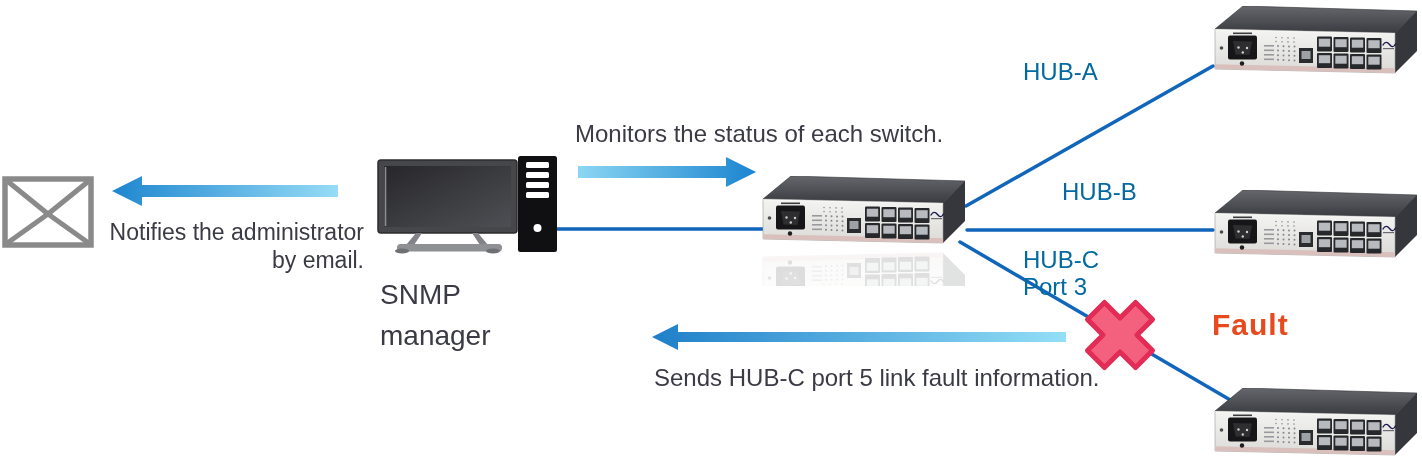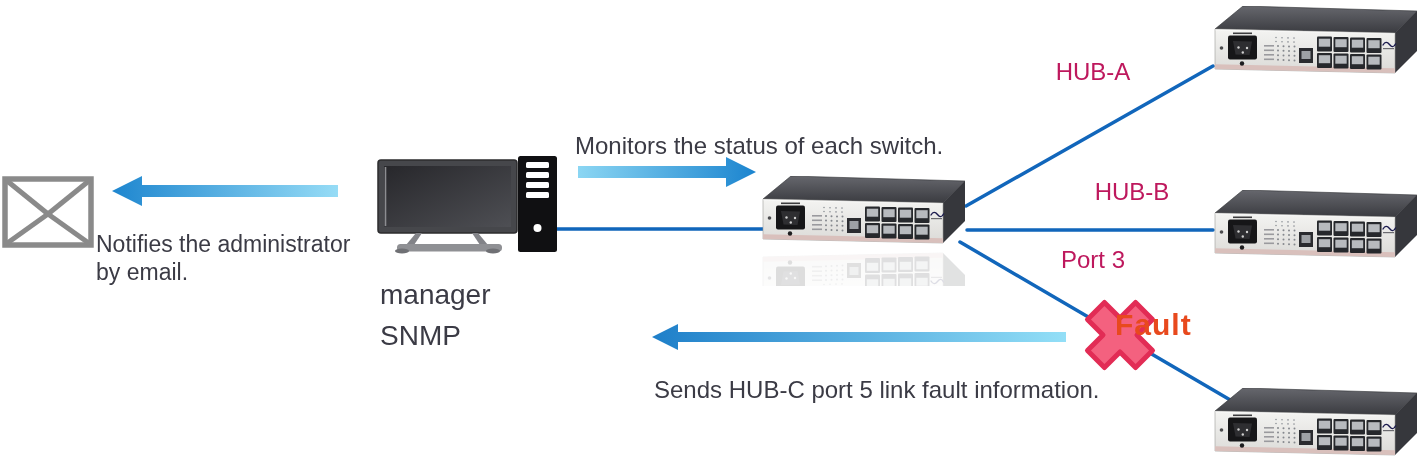--- a/index.html
+++ b/index.html
@@ -2,24 +2,24 @@
 <html><head>
 <meta charset="utf-8">
 <style>
   html,body{margin:0;padding:0;background:#ffffff;}
   .canvas{
     position:relative;width:1422px;height:460px;background:#ffffff;overflow:hidden;
     font-family:"Liberation Sans",sans-serif;color:#3b3b45;
   }
   .abs{position:absolute;}
   svg{display:block;}
-  .note{font-size:24px;line-height:28px;color:#3b3b45;white-space:nowrap;margin-top:12px;}
-  .note-center{text-align:left;white-space:normal;}
+  .note{font-size:24px;line-height:28px;color:#3b3b45;white-space:nowrap;}
+  .note-center{text-align:right;white-space:normal;}
   .snmp-label{font-size:28px;line-height:41px;color:#3b3b45;}
-  .hub-label{width:140px;text-align:center;font-size:24px;line-height:27px;color:#be185d;}
+  .hub-label{width:140px;text-align:left;font-size:24px;line-height:27px;color:#0369a1;}
   .fault-label{font-size:30px;font-weight:bold;color:#e8491d;letter-spacing:1px;}
   .z0{z-index:0;} .z2{z-index:2;} .z3{z-index:3;}
 </style>
 </head>
 <body>
 
 <div class="canvas">
 
   <svg width="0" height="0" style="position:absolute" aria-hidden="true">
     <defs>
@@ -163,22 +163,22 @@
     <g fill="#ffffff">
       <rect x="150" y="10" width="23" height="6" rx="1.5"></rect>
       <rect x="150" y="20" width="23" height="6" rx="1.5"></rect>
       <rect x="150" y="30" width="23" height="6" rx="1.5"></rect>
       <rect x="150" y="40" width="23" height="6" rx="1.5"></rect>
       <circle cx="161.5" cy="76" r="4"></circle>
     </g>
   </svg>
 
   <div class="abs z2 snmp-label" style="left:380px;top:274px">
+    <div>SNMP</div>
     <div>manager</div>
-    <div>SNMP</div>
   </div>
 
   <div class="abs z2 note" style="left:575px;top:120px">Monitors the status of each switch.</div>
   <svg class="abs z2" style="left:578px;top:157px" width="178" height="30" viewBox="0 0 178 30">
     <polygon points="178,15 148,0 148,9 0,9 0,21 148,21 148,30" fill="url(#lgR)"></polygon>
   </svg>
 
   <svg class="abs z2" style="left:751px;top:176px" width="220" height="110" viewBox="0 0 220 110">
     <use href="#switch-gfx" width="220" height="74" transform="translate(0,144) scale(1,-1)" opacity="0.14"></use>
     <use href="#switch-gfx" width="220" height="74"></use>
@@ -194,26 +194,27 @@
     <use href="#switch-gfx" width="220" height="74"></use>
   </svg>
 
   <div class="abs z2 hub-label" style="left:1023px;top:58px">
     <div>HUB-A</div>
   </div>
   <div class="abs z2 hub-label" style="left:1062px;top:178px">
     <div>HUB-B</div>
   </div>
   <div class="abs z2 hub-label" style="left:1023px;top:246px">
+    <div>HUB-C</div>
     <div>Port 3</div>
   </div>
 
   <svg class="abs z2" style="left:652px;top:324px" width="414" height="26" viewBox="0 0 414 26">
     <polygon points="0,13 26,0 26,8 414,8 414,18 26,18 26,26" fill="url(#lgB)"></polygon>
   </svg>
   <div class="abs z2 note" style="left:654px;top:364px">Sends HUB-C port 5 link fault information.</div>
 
   <svg class="abs z3" style="left:1080px;top:295px" width="80" height="80" viewBox="0 0 80 80">
     <path d="M28,6 h24 v22 h22 v24 h-22 v22 h-24 v-22 h-22 v-24 h22 z" transform="rotate(45 40 40)" stroke="#e22c55" stroke-width="5" stroke-linejoin="round" fill="#f4617f"></path>
   </svg>
-  <div class="abs z3 fault-label" style="left:1115px;top:308px">Fault</div>
+  <div class="abs z3 fault-label" style="left:1212px;top:308px">Fault</div>
 
 </div>
 
 </body></html>

